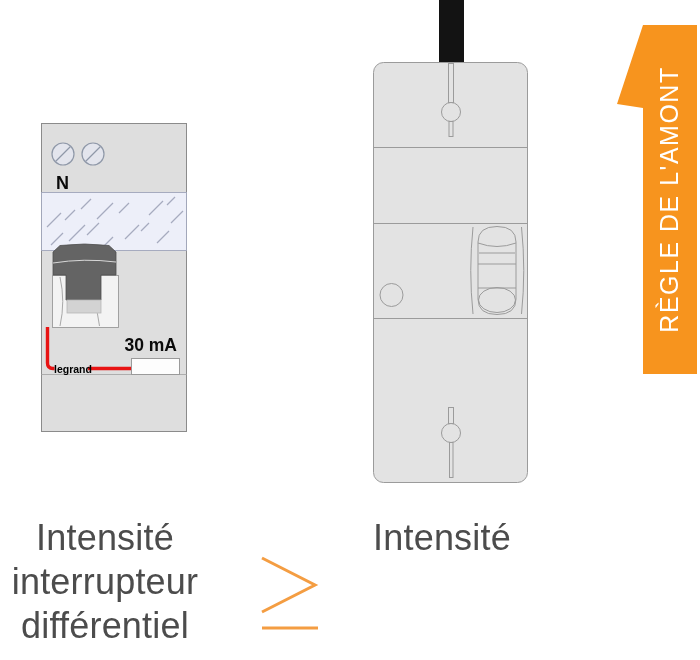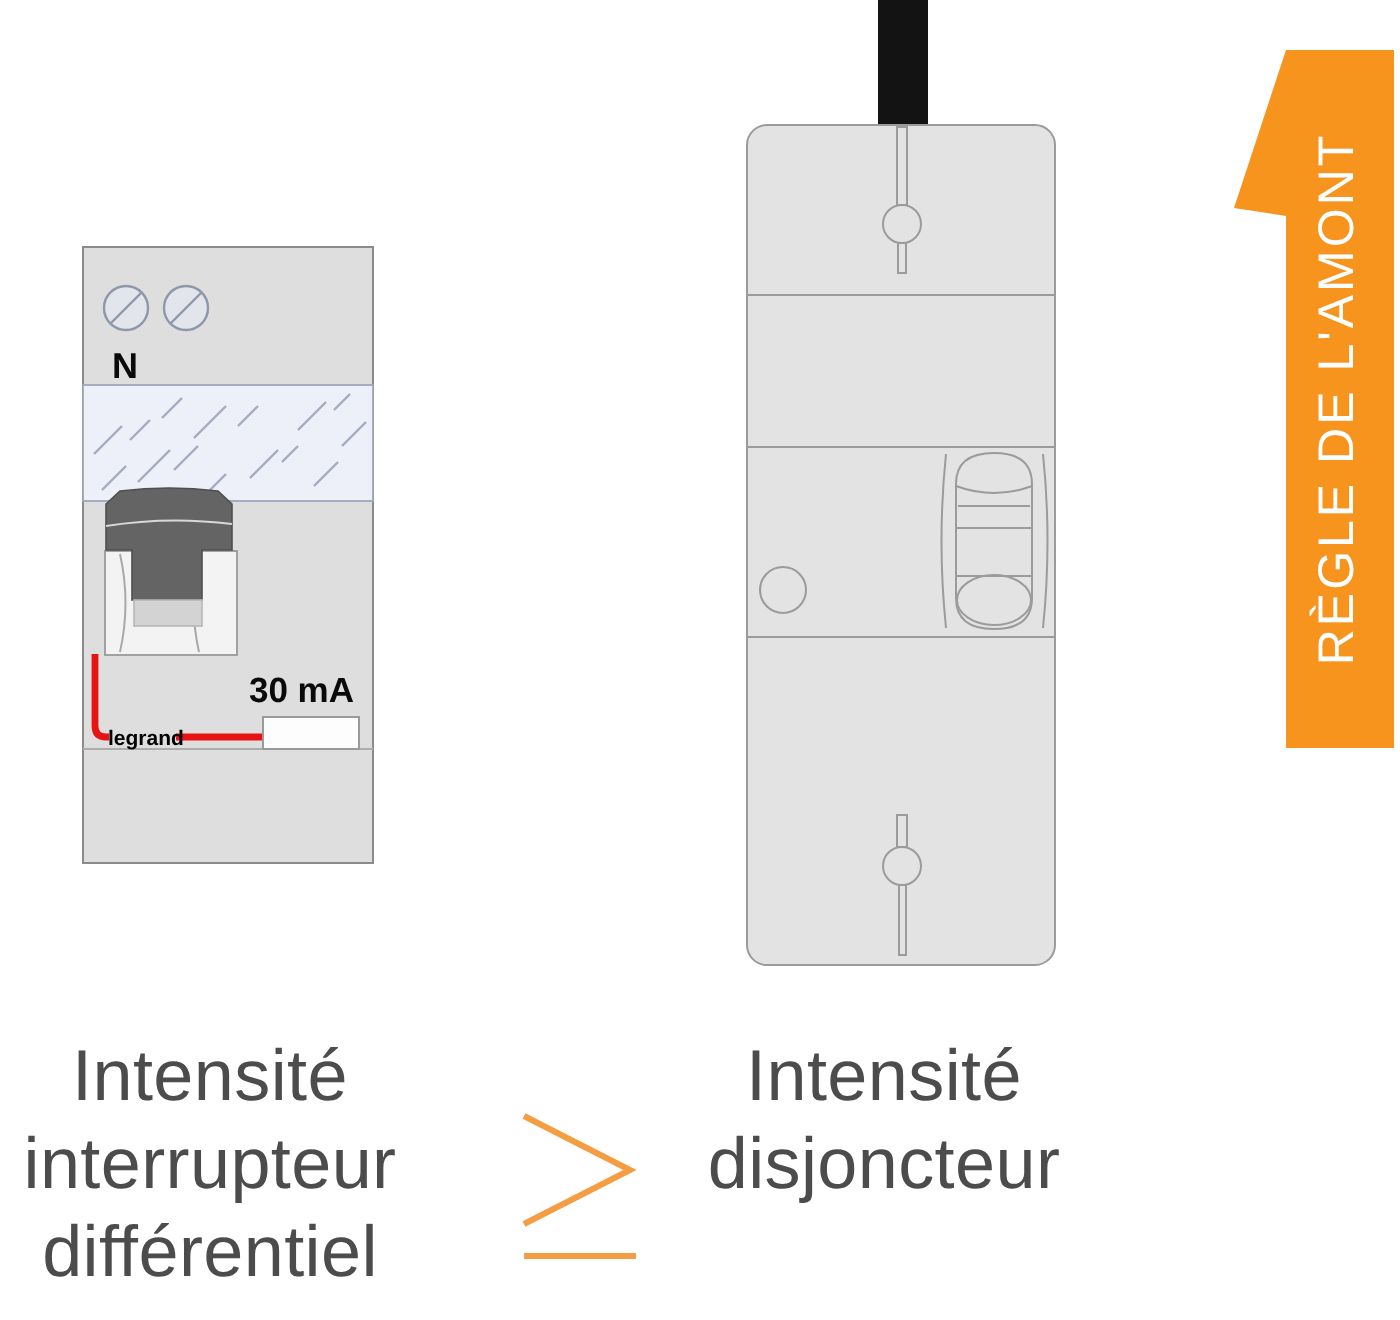--- a/index.html
+++ b/index.html
@@ -138,16 +138,15 @@
   </svg>
 
   <div class="abs caption" style="left:-10px;top:516px;width:230px;">
     <div class="cap-line">Intensité</div>
     <div class="cap-line">interrupteur</div>
     <div class="cap-line">différentiel</div>
   </div>
 
   <div class="abs caption" style="left:332px;top:516px;width:220px;">
     <div class="cap-line">Intensité</div>
-    <div class="cap-line">disjoncteur</div>
   </div>
 
 </div>
 
 </body></html>

